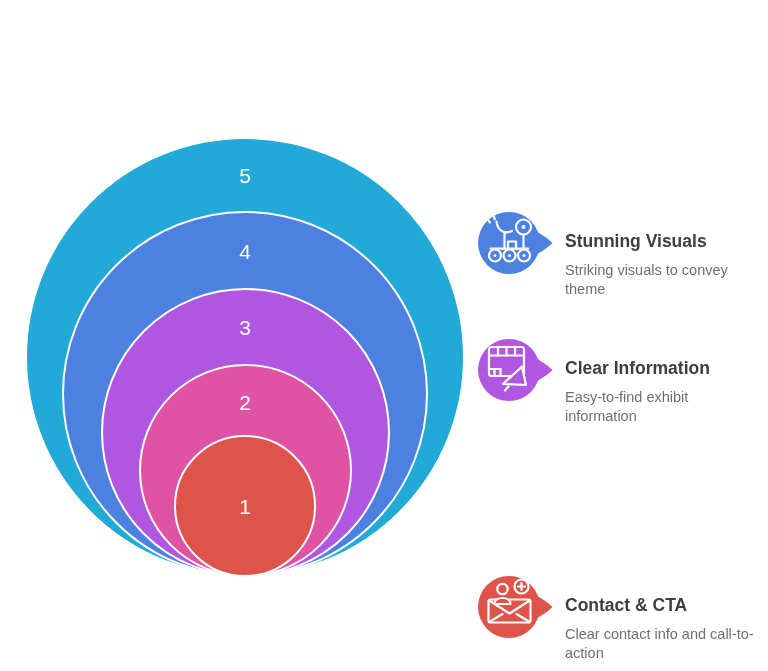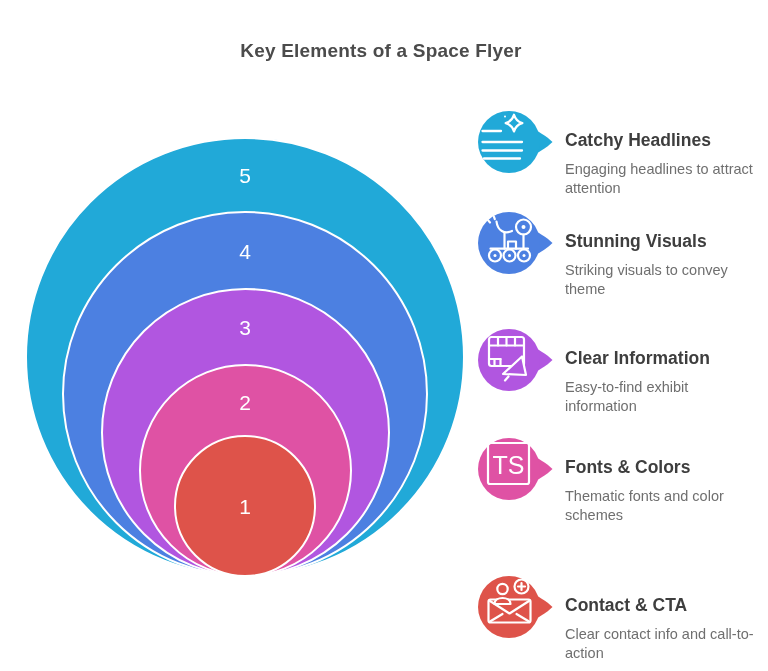--- a/index.html
+++ b/index.html
@@ -26,55 +26,35 @@
     margin-top:10px; font-size:14.5px; line-height:18.5px; color:#6f6f6f;
     white-space:pre-line;
   }
   svg text { font-family:"Liberation Sans", sans-serif; }
 </style>
 </head>
 <body>
 
 <div class="canvas">
 
-  <h1 class="page-title">Key Elements of a Space Flyer</h1>
 
   <div>
     <div class="circle" style="left: 25px; top: 137px; width: 440px; height: 440px; background-color: rgb(33, 169, 216);"></div>
     <div class="circle" style="left: 62px; top: 211px; width: 366px; height: 366px; background-color: rgb(76, 128, 225);"></div>
     <div class="circle" style="left: 100.5px; top: 288px; width: 289px; height: 289px; background-color: rgb(177, 86, 224);"></div>
     <div class="circle" style="left: 138.5px; top: 364px; width: 213px; height: 213px; background-color: rgb(223, 82, 164);"></div>
     <div class="circle" style="left: 174px; top: 435px; width: 142px; height: 142px; background-color: rgb(222, 83, 74);"></div>
 
     <span class="circle-num" style="left:245px; top:175px;">5</span>
     <span class="circle-num" style="left:245px; top:251px;">4</span>
     <span class="circle-num" style="left:245px; top:327px;">3</span>
     <span class="circle-num" style="left:245px; top:402px;">2</span>
     <span class="circle-num" style="left:245px; top:506px;">1</span>
   </div>
 
-  <div class="legend-item" style="top:111px;">
-    <svg class="bubble" width="84" height="70" viewBox="0 0 84 70">
-      <path d="M48 14 C60 20 69 25.5 74.5 31 C69 36.5 60 42 48 48 Z" fill="#21A9D8"></path>
-      <circle cx="31" cy="31" r="31" fill="#21A9D8"></circle>
-      <g stroke="#ffffff" stroke-width="2.3" fill="none" stroke-linecap="round">
-        <path d="M4.5 20 H23"></path>
-        <path d="M4.5 31 H44"></path>
-        <path d="M4.5 39.5 H44"></path>
-        <path d="M6 47.5 H42"></path>
-        <path stroke-linejoin="round" d="M36 3.8 C37.3 8.3 39.8 10.8 44.3 12.1 C39.8 13.4 37.3 15.9 36 20.4 C34.7 15.9 32.2 13.4 27.7 12.1 C32.2 10.8 34.7 8.3 36 3.8 Z"></path>
-        <circle cx="27" cy="5.5" r="1" fill="#ffffff" stroke="none"></circle>
-      </g>
-    </svg>
-    <div class="legend-text">
-      <div class="legend-title">Catchy Headlines</div>
-      <div class="legend-desc">Engaging headlines to attract
-attention</div>
-    </div>
-  </div>
 
   <div class="legend-item" style="top:212px;">
     <svg class="bubble" width="84" height="70" viewBox="0 0 84 70">
       <path d="M48 14 C60 20 69 25.5 74.5 31 C69 36.5 60 42 48 48 Z" fill="#4C80E1"></path>
       <circle cx="31" cy="31" r="31" fill="#4C80E1"></circle>
       <g stroke="#ffffff" stroke-width="2.2" fill="none" stroke-linecap="round" stroke-linejoin="round">
         <path d="M12.5 36.7 H50"></path>
         <circle cx="17" cy="43.5" r="6"></circle>
         <circle cx="31.5" cy="43.5" r="6"></circle>
         <circle cx="46" cy="43.5" r="6"></circle>
@@ -91,21 +71,21 @@
         <path d="M16.8 7.2 L16 4.9"></path>
       </g>
     </svg>
     <div class="legend-text">
       <div class="legend-title">Stunning Visuals</div>
       <div class="legend-desc">Striking visuals to convey
 theme</div>
     </div>
   </div>
 
-  <div class="legend-item" style="top:329px;">
+  <div class="legend-item" style="top:339px;">
     <svg class="bubble" width="84" height="70" viewBox="0 0 84 70">
       <path d="M48 14 C60 20 69 25.5 74.5 31 C69 36.5 60 42 48 48 Z" fill="#B156E0"></path>
       <circle cx="31" cy="31" r="31" fill="#B156E0"></circle>
       <g stroke="#ffffff" stroke-width="2.2" fill="none" stroke-linecap="round" stroke-linejoin="round">
         <rect x="11" y="8" width="35" height="29" rx="2.5"></rect>
         <path d="M11 16.5 H46"></path>
         <path d="M20 8 V16.5"></path>
         <path d="M28.5 8 V16.5"></path>
         <path d="M37 8 V16.5"></path>
         <path d="M11 30 H22.5"></path>
@@ -115,35 +95,20 @@
         <path d="M30.5 47.5 L27 51.5"></path>
       </g>
     </svg>
     <div class="legend-text">
       <div class="legend-title">Clear Information</div>
       <div class="legend-desc">Easy-to-find exhibit
 information</div>
     </div>
   </div>
 
-  <div class="legend-item" style="top:438px;">
-    <svg class="bubble" width="84" height="70" viewBox="0 0 84 70">
-      <path d="M48 14 C60 20 69 25.5 74.5 31 C69 36.5 60 42 48 48 Z" fill="#DF52A4"></path>
-      <circle cx="31" cy="31" r="31" fill="#DF52A4"></circle>
-      <g stroke="#ffffff" stroke-width="2.2" fill="none" stroke-linecap="round" stroke-linejoin="round">
-        <rect x="10" y="5" width="41" height="41" rx="2"></rect>
-      </g>
-      <text x="30.5" y="35.5" text-anchor="middle" font-size="25" fill="#ffffff">TS</text>
-    </svg>
-    <div class="legend-text">
-      <div class="legend-title">Fonts &amp; Colors</div>
-      <div class="legend-desc">Thematic fonts and color
-schemes</div>
-    </div>
-  </div>
 
   <div class="legend-item" style="top:576px;">
     <svg class="bubble" width="84" height="70" viewBox="0 0 84 70">
       <path d="M48 14 C60 20 69 25.5 74.5 31 C69 36.5 60 42 48 48 Z" fill="#DE534A"></path>
       <circle cx="31" cy="31" r="31" fill="#DE534A"></circle>
       <g stroke="#ffffff" stroke-width="2.2" fill="none" stroke-linecap="round" stroke-linejoin="round">
         <rect x="10.5" y="23.5" width="42" height="23" rx="2"></rect>
         <path d="M12 25 L31.5 37.5 L51 25"></path>
         <path d="M12 45.5 L24.5 38"></path>
         <path d="M51 45.5 L38.5 38"></path>

